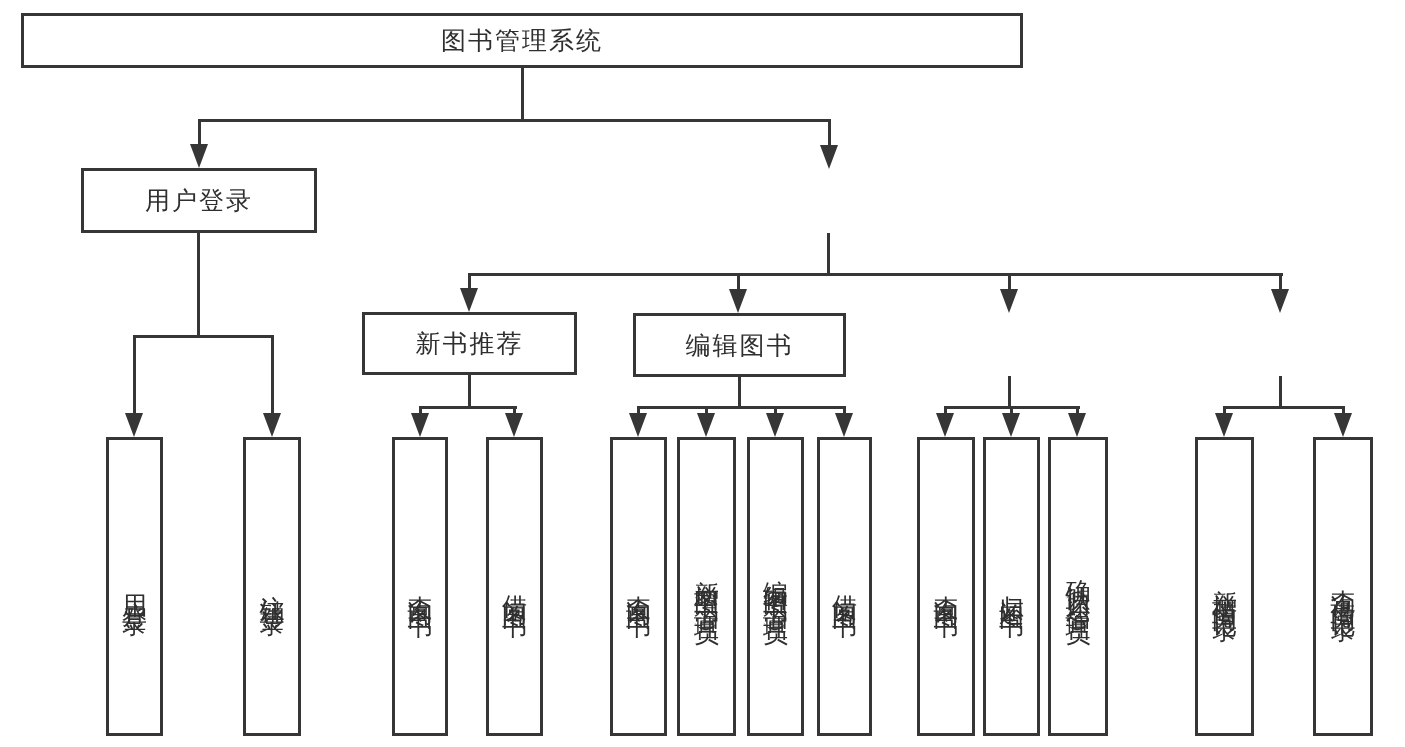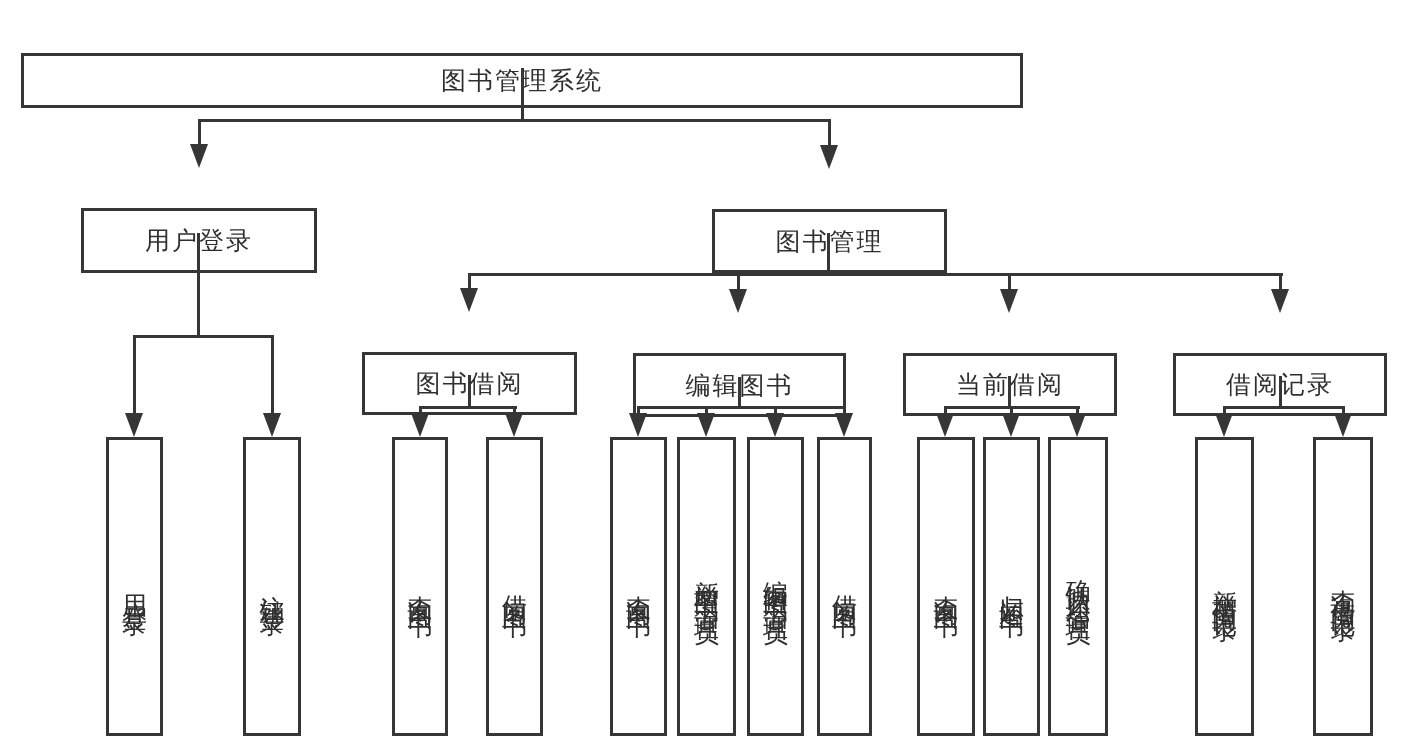--- a/index.html
+++ b/index.html
@@ -2,21 +2,21 @@
 <html><head>
 <meta charset="utf-8">
 <style>
   html,body{margin:0;padding:0;background:#ffffff;}
   #canvas{
     position:relative;width:1405px;height:747px;background:#ffffff;
     font-family:"Liberation Sans", sans-serif;color:#2f2f2f;overflow:hidden;
   }
   .box{
     position:absolute;border:3px solid #363636;background:#ffffff;
-    display:flex;align-items:center;justify-content:center;box-sizing:border-box;margin-top:40px;
+    display:flex;align-items:center;justify-content:center;box-sizing:border-box;
   }
   .lbl{font-size:25px;letter-spacing:2px;color:#2f2f2f;white-space:nowrap;}
   .vbox{
     position:absolute;top:437px;height:299px;border:3px solid #363636;background:#ffffff;
     display:flex;align-items:center;justify-content:center;box-sizing:border-box;
   }
   .vlbl{
     writing-mode:vertical-rl;text-orientation:mixed;
     font-size:25px;line-height:1;letter-spacing:6px;color:#2f2f2f;
   }
@@ -43,53 +43,44 @@
   <div class="vline" style="left:521px;top:68px;width:3px;height:54px"></div>
   <div class="hline" style="left:198px;top:119px;width:633px;height:3px"></div>
   <div class="vline" style="left:198px;top:122px;width:3px;height:26px"></div>
   <div class="ah" style="left:190px;top:144px"></div>
   <div class="vline" style="left:828px;top:122px;width:3px;height:27px"></div>
   <div class="ah" style="left:820px;top:145px"></div>
 
   <div class="box" style="left:81px;top:168px;width:236px;height:65px">
     <span class="lbl">用户登录</span>
   </div>
-  <div class="box" style="left:712px;top:169px;width:235px;height:64px">
-    <span class="lbl">图书管理</span>
-  </div>
 
   <div class="vline" style="left:197px;top:233px;width:3px;height:105px"></div>
   <div class="hline" style="left:133px;top:335px;width:141px;height:3px"></div>
   <div class="vline" style="left:133px;top:338px;width:3px;height:79px"></div>
   <div class="ah" style="left:125px;top:413px"></div>
   <div class="vline" style="left:271px;top:338px;width:3px;height:79px"></div>
   <div class="ah" style="left:263px;top:413px"></div>
 
   <div class="vline" style="left:827px;top:233px;width:3px;height:43px"></div>
   <div class="hline" style="left:468px;top:273px;width:815px;height:3px"></div>
   <div class="vline" style="left:468px;top:276px;width:3px;height:15px"></div>
   <div class="ah" style="left:460px;top:288px"></div>
   <div class="vline" style="left:737px;top:276px;width:3px;height:16px"></div>
   <div class="ah" style="left:729px;top:289px"></div>
   <div class="vline" style="left:1008px;top:276px;width:3px;height:16px"></div>
   <div class="ah" style="left:1000px;top:289px"></div>
   <div class="vline" style="left:1279px;top:276px;width:3px;height:16px"></div>
   <div class="ah" style="left:1271px;top:289px"></div>
 
   <div class="box" style="left:362px;top:312px;width:215px;height:63px">
-    <span class="lbl">图书借阅</span>
+    <span class="lbl">新书推荐</span>
   </div>
   <div class="box" style="left:633px;top:313px;width:213px;height:64px">
     <span class="lbl">编辑图书</span>
-  </div>
-  <div class="box" style="left:903px;top:313px;width:214px;height:63px">
-    <span class="lbl">当前借阅</span>
-  </div>
-  <div class="box" style="left:1173px;top:313px;width:214px;height:63px">
-    <span class="lbl">借阅记录</span>
   </div>
 
   <div class="vline" style="left:468px;top:375px;width:3px;height:34px"></div>
   <div class="hline" style="left:419px;top:406px;width:98px;height:3px"></div>
   <div class="vline" style="left:419px;top:409px;width:3px;height:8px"></div>
   <div class="ah" style="left:411px;top:413px"></div>
   <div class="vline" style="left:513px;top:409px;width:3px;height:8px"></div>
   <div class="ah" style="left:505px;top:413px"></div>
 
   <div class="vline" style="left:738px;top:377px;width:3px;height:32px"></div>

